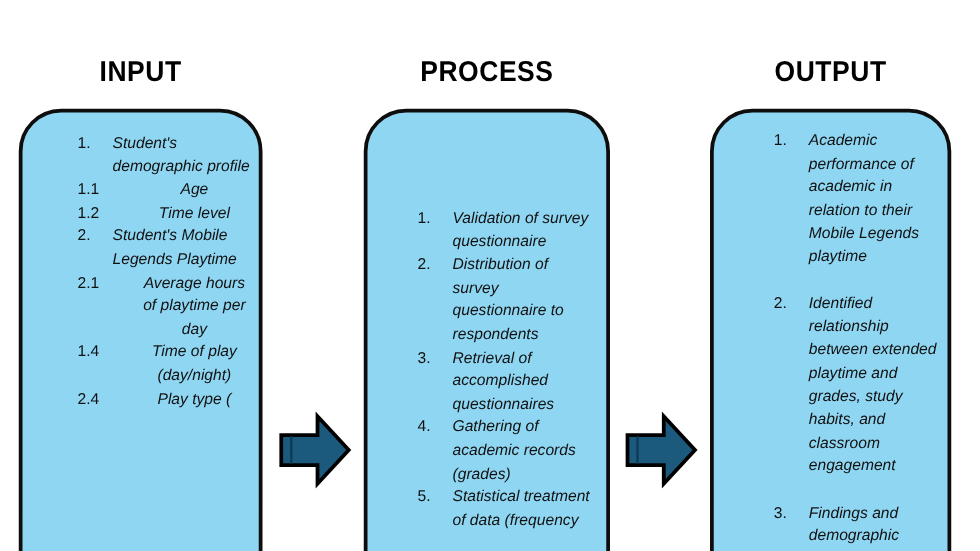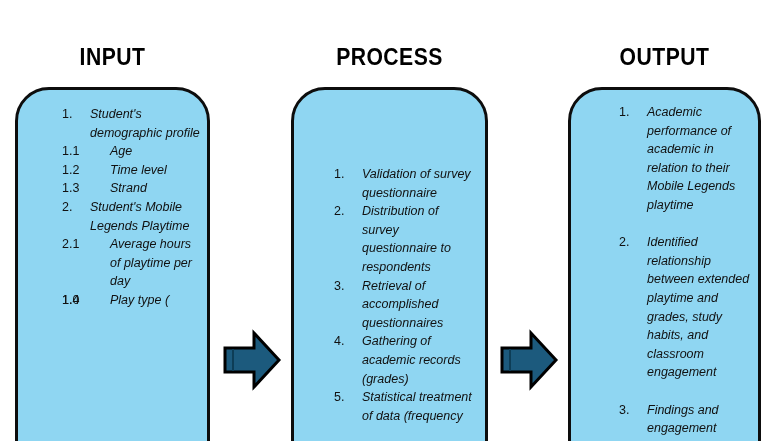--- a/index.html
+++ b/index.html
@@ -67,21 +67,21 @@
     padding-left: 28px;
   }
   .item .num {
     position: absolute;
     left: 0;
     top: 0;
   }
   .item .txt { display: block; font-style: italic; }
 
   
-  .item.sub { padding-left: 48px; }
+  .item.sub { padding-left: 48px; text-align: center; }
 
   
   .item.spaced { margin-top: 18.6px; }
 
   .arrow-wrap {
     position: absolute;
     width: 60px;
     height: 62px;
   }
   #arrow-1 { left: 222px; top: 329px; }
@@ -106,37 +106,34 @@
           <span class="txt">Student's demographic profile</span>
         </div>
         <div class="item sub">
           <span class="num">1.1</span>
           <span class="txt">Age</span>
         </div>
         <div class="item sub">
           <span class="num">1.2</span>
           <span class="txt">Time level</span>
         </div>
-        <div class="item sub">
-          <span class="num">1.3</span>
-          <span class="txt">Strand</span>
-        </div>
         <div class="item">
           <span class="num">2.</span>
           <span class="txt">Student's Mobile Legends Playtime</span>
         </div>
         <div class="item sub">
           <span class="num">2.1</span>
           <span class="txt">Average hours of playtime per day</span>
         </div>
         <div class="item sub">
           <span class="num">1.4</span>
+          <span class="txt">Time of play (day/night)</span>
         </div>
         <div class="item sub">
-          <span class="num">1.0</span>
+          <span class="num">2.4</span>
           <span class="txt">Play type (</span>
         </div>
       </div>
   </div>
 
   <div class="arrow-wrap" id="arrow-1">
     <svg viewBox="0 0 60 62" xmlns="http://www.w3.org/2000/svg">
       <polygon points="3,19 32,19 32,4 57,31 32,58 32,43 3,43" fill="#1C5A7D" stroke="#000000" stroke-width="3" stroke-linejoin="miter"></polygon>
       <line x1="11" y1="20" x2="11" y2="42" stroke="#0d3d56" stroke-width="2"></line>
     </svg>
@@ -179,18 +176,18 @@
         <div class="item">
           <span class="num">1.</span>
           <span class="txt">Academic performance of academic in relation to their Mobile Legends playtime</span>
         </div>
         <div class="item spaced">
           <span class="num">2.</span>
           <span class="txt">Identified relationship between extended playtime and grades, study habits, and classroom engagement</span>
         </div>
         <div class="item spaced">
           <span class="num">3.</span>
-          <span class="txt">Findings and engagement</span>
+          <span class="txt">Findings and demographic</span>
         </div>
       </div>
   </div>
 
 </div>
 
 </body></html>

